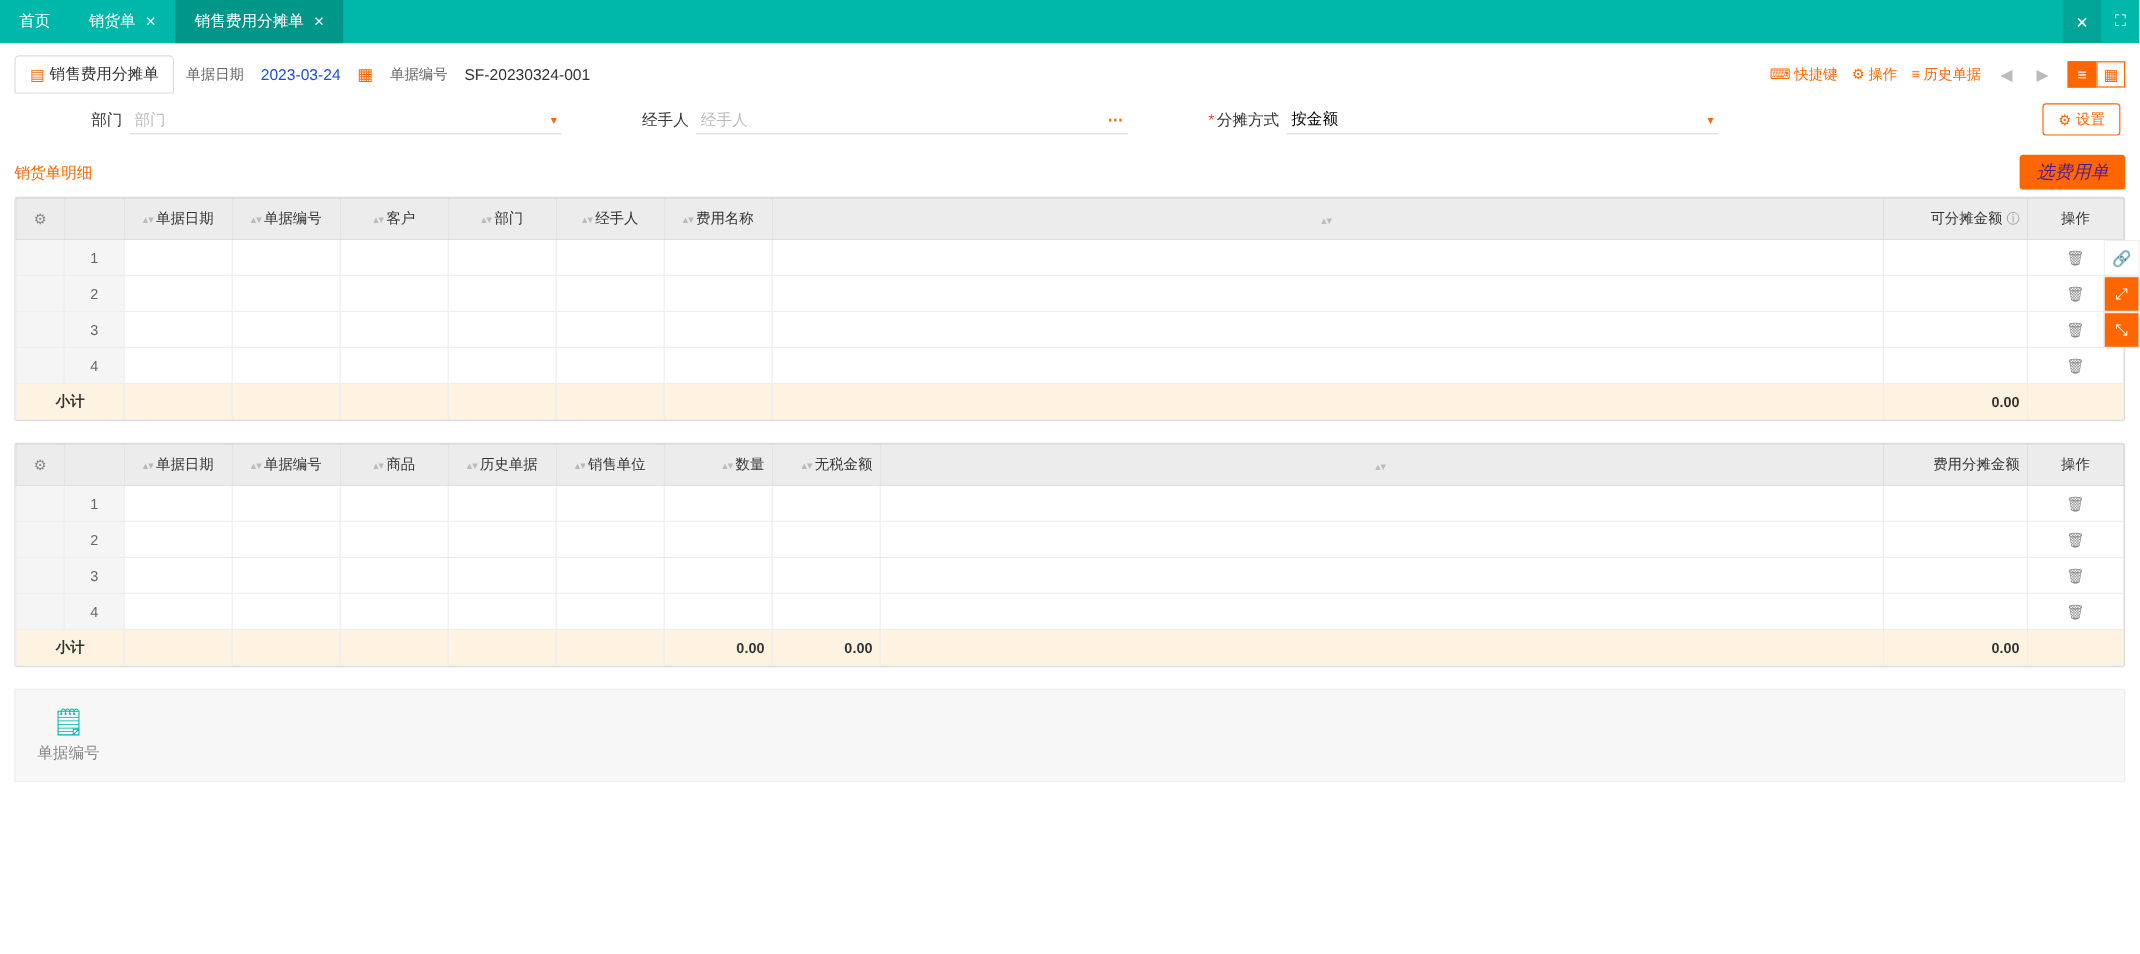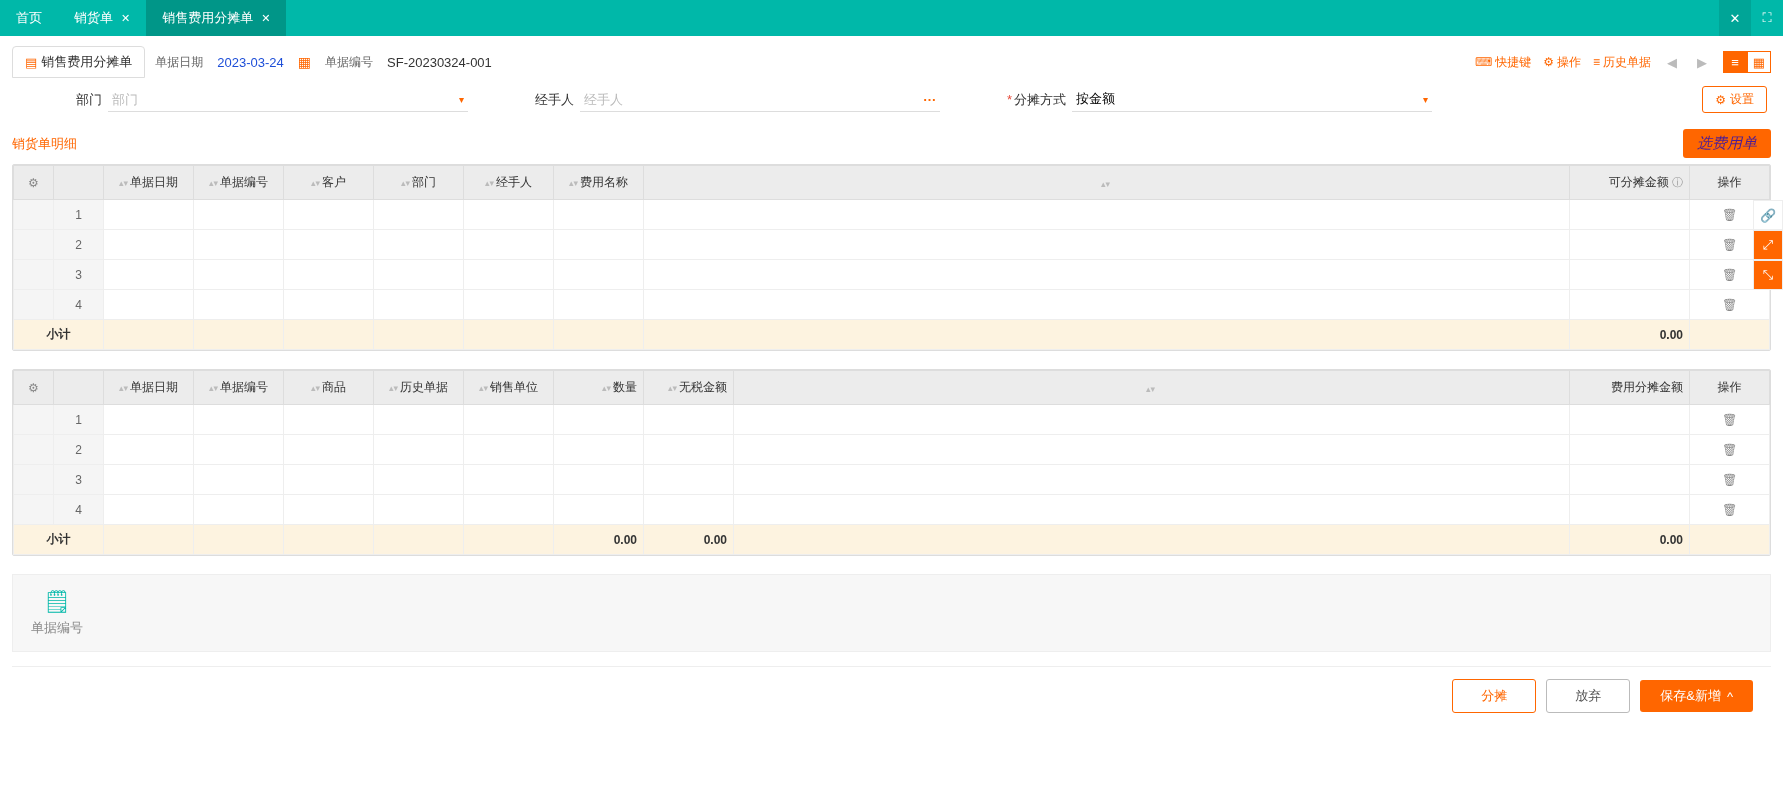--- a/index.html
+++ b/index.html
@@ -385,27 +385,19 @@
     </table>
   </div>
 
   <div class="remarks-box">
     <div class="remarks-label">
       <span class="ic">🗒</span>
       <span>单据编号</span>
     </div>
   </div>
 
-  <div class="footer-bar">
-    <button class="btn-outline-orange-lg">分摊</button>
-    <button class="btn-outline-gray-lg">放弃</button>
-    <button class="btn-orange-lg">
-        <span>保存&amp;新增</span>
-        <span>^</span>
-      </button>
-  </div>
 </div>
 
 <div class="side-rail">
   <div class="rail-btn white">🔗</div>
   <div class="rail-btn orange">⤢</div>
   <div class="rail-btn orange">⤡</div>
 </div>
 
 </body></html>

